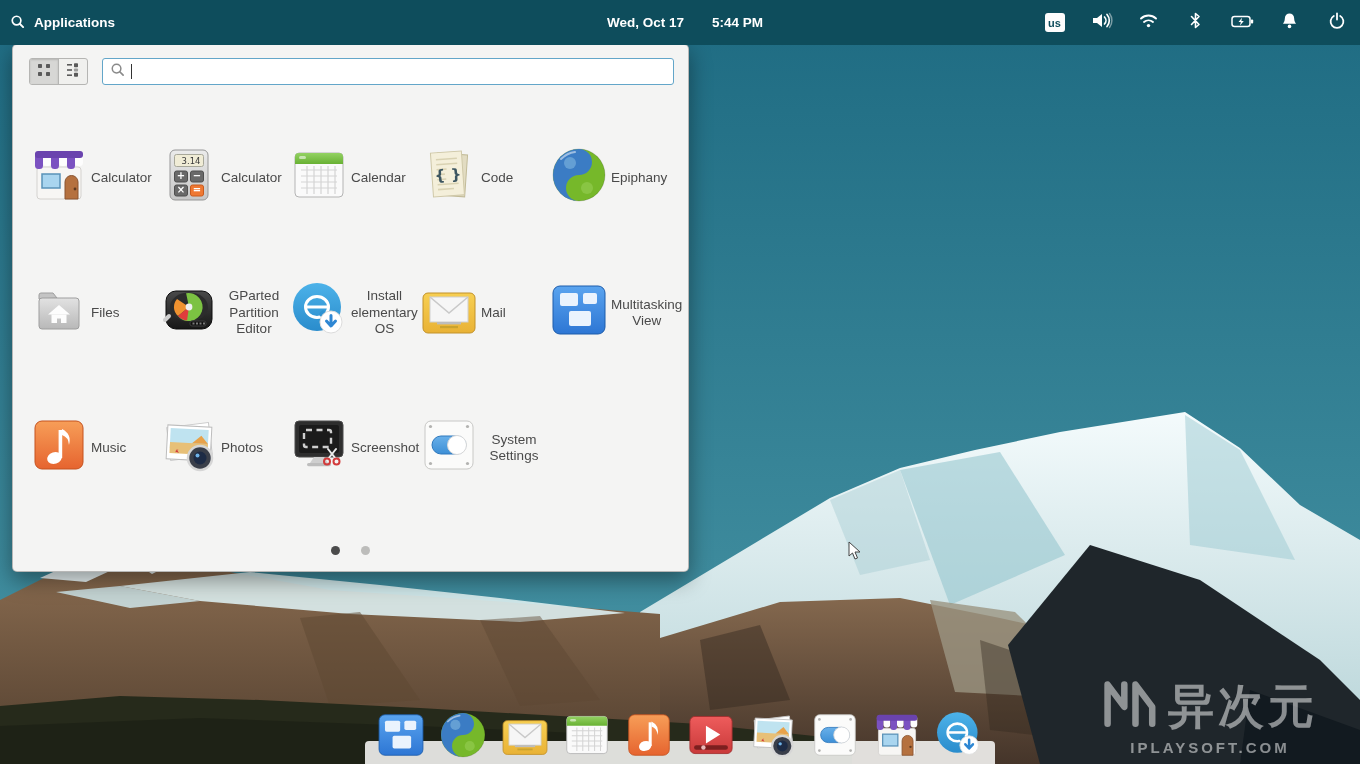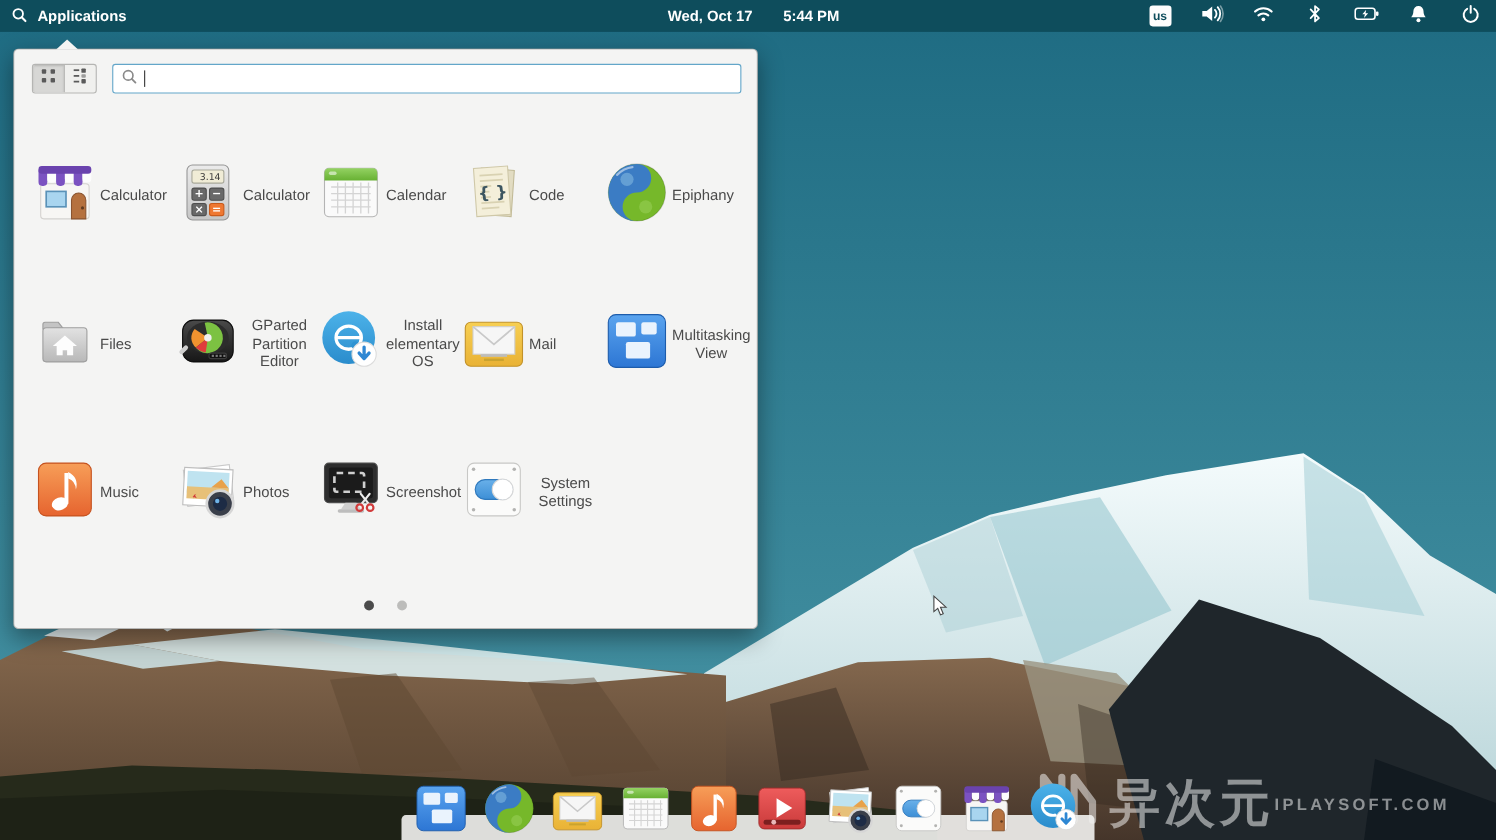--- a/index.html
+++ b/index.html
@@ -5,21 +5,21 @@
   html,body{margin:0;padding:0;}
   body{
     width:1360px;height:764px;position:relative;overflow:hidden;
     font-family:"Liberation Sans","DejaVu Sans",sans-serif;
     background:#2e7f96;
   }
   
   #wallpaper{position:absolute;inset:0;z-index:0;}
   
   #panel{
-    position:absolute;top:0;left:0;right:0;height:29px;z-index:30;
+    position:absolute;top:0;left:0;right:0;height:45px;z-index:30;
     background:#0e4d5c;display:flex;align-items:center;color:#fff;
   }
   #panel .left{display:flex;align-items:center;gap:8px;padding-left:10px;flex:1;}
   #panel .center{display:flex;align-items:center;gap:28px;font-weight:bold;font-size:13.5px;}
   #panel .right{flex:1;display:flex;align-items:center;justify-content:flex-end;gap:0;padding-right:0;}
   #panel .appmenu{display:flex;align-items:center;gap:9px;font-weight:bold;font-size:13.5px;cursor:pointer;}
   .indicator{width:47px;display:flex;align-items:center;justify-content:center;height:29px;cursor:pointer;}
   .kbd-badge{
     background:#fdfdfd;color:#0e4d5c;font-weight:bold;font-size:11px;
     width:20px;height:19px;border-radius:3px;display:flex;align-items:center;justify-content:center;
@@ -69,21 +69,21 @@
   }
   #dock-icons{
     position:absolute;bottom:2px;left:50%;transform:translateX(-50%);
     display:flex;align-items:flex-end;gap:8px;z-index:11;
   }
   .dock-item{width:54px;height:54px;cursor:pointer;}
   .dock-item svg{width:54px;height:54px;display:block;}
   
   #watermark{
     position:absolute;right:42px;bottom:8px;z-index:5;color:rgba(255,255,255,.5);
-    display:flex;flex-direction:row;align-items:center;pointer-events:none;
+    display:flex;flex-direction:column;align-items:center;pointer-events:none;
   }
   #watermark .row1{display:flex;align-items:center;gap:10px;}
   #watermark .logo-text{font-size:46px;font-weight:bold;letter-spacing:4px;line-height:1;}
   #watermark .site{font-size:15px;font-weight:bold;letter-spacing:3px;margin-top:6px;}
   
   #cursor{position:absolute;left:848px;top:541px;z-index:40;pointer-events:none;}
 </style>
 </head>
 <body>
 

